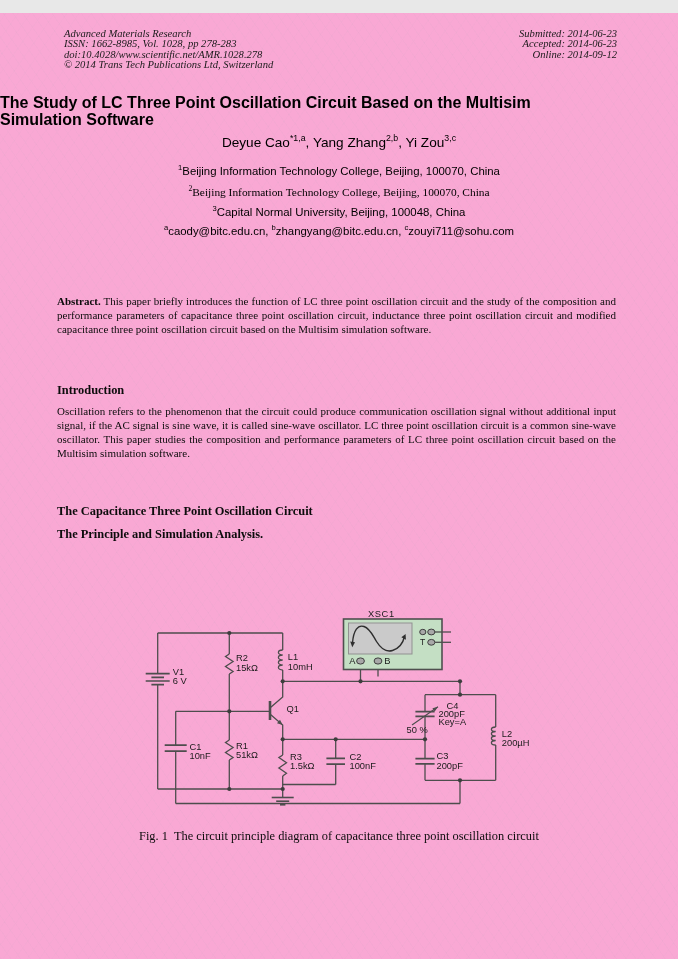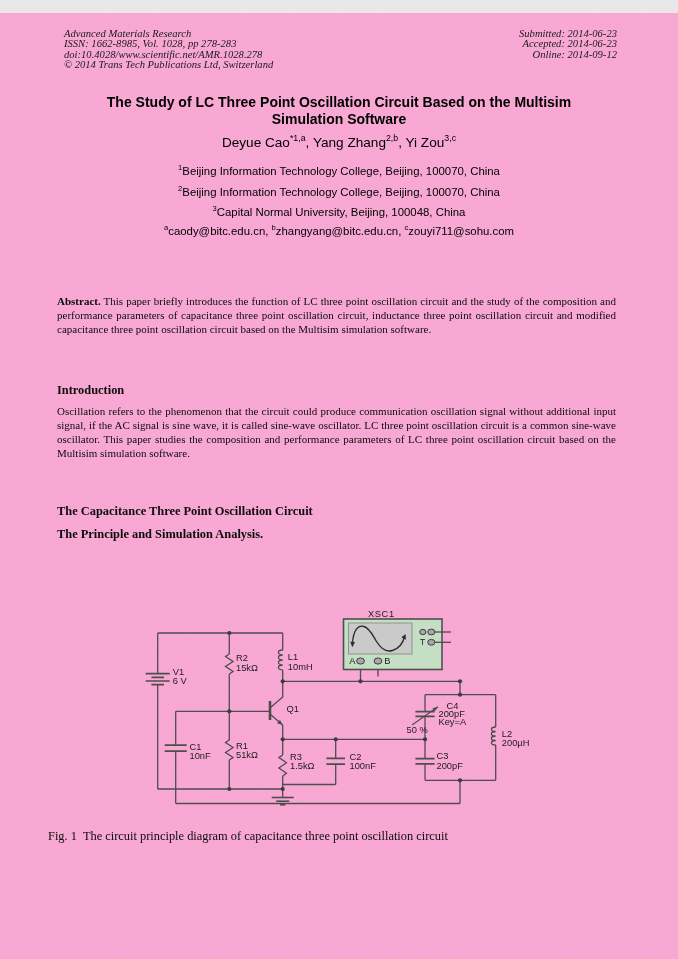--- a/index.html
+++ b/index.html
@@ -17,35 +17,35 @@
   }
   
   .hdr {
     position:absolute; top:16px; left:64px; right:61px;
     display:flex; justify-content:space-between;
     font-style:italic; font-size:10.6px; line-height:10.4px; color:#1a1a1a;
   }
   .hdr-right { text-align:right; }
   
   .title {
-    position:absolute; top:81px; left:0; right:0; text-align:center;
+    position:absolute; top:81px; left:0; right:0; 
     font-family:"Liberation Sans", sans-serif; font-weight:bold;
-    font-size:14px; line-height:17.2px; color:#000;
+    font-size:16px; line-height:17.2px; color:#000;
   }
   .authors {
     position:absolute; top:120px; left:0; right:0; text-align:center;
     font-family:"Liberation Sans", sans-serif; font-size:13.6px; color:#000;
   }
   .authors sup { font-size:8.8px; }
   .affil {
     position:absolute; left:0; right:0; text-align:center;
     font-family:"Liberation Sans", sans-serif; font-size:11.4px; color:#000;
   }
   .affil sup, .emails sup { font-size:7.6px; }
-  .aff1 { top:150px; } .aff2 { top:170.5px; } .aff3 { top:190.5px; }
+  .aff1 { top:150px; } .aff2 { top:170.5px;font-family:Liberation Serif, serif; } .aff3 { top:190.5px; }
   .emails { top:210.5px; }
   
   .keywords {
     position:absolute; top:251.5px; left:57px; right:62px;
     font-family:"Liberation Sans", sans-serif; font-size:11.4px; color:#000;
   }
   .keywords b { font-weight:bold; }
   
   .para {
     position:absolute; left:57px; right:62px;
@@ -58,22 +58,22 @@
     font-size:12.4px; font-weight:bold; color:#0c0c0c;
   }
   .h-intro { top:369.5px; }
   .p-intro { top:390.5px; }
   .h-cap   { top:491px; }
   .h-prin  { top:514px; }
   .p-cap   { top:529.5px; }
   
   .fig-svg { position:absolute; left:105px; top:592px; }
   .caption {
-    position:absolute; top:815.5px; left:0; right:0; 
-    font-size:12.4px; color:#0c0c0c; white-space:pre-wrap;padding-left:48px;
+    position:absolute; top:815.5px; left:0; right:0; text-align:center;
+    font-size:12.4px; color:#0c0c0c; white-space:pre-wrap;
   }
   
   .ctext {
     font-family:"Liberation Sans", sans-serif; font-size:9.3px; fill:#1b1b1b;
   }
   .ctext-sm { font-family:"Liberation Sans", sans-serif; font-size:8.6px; fill:#1b1b1b; }
 </style>
 </head>
 <body>
 

